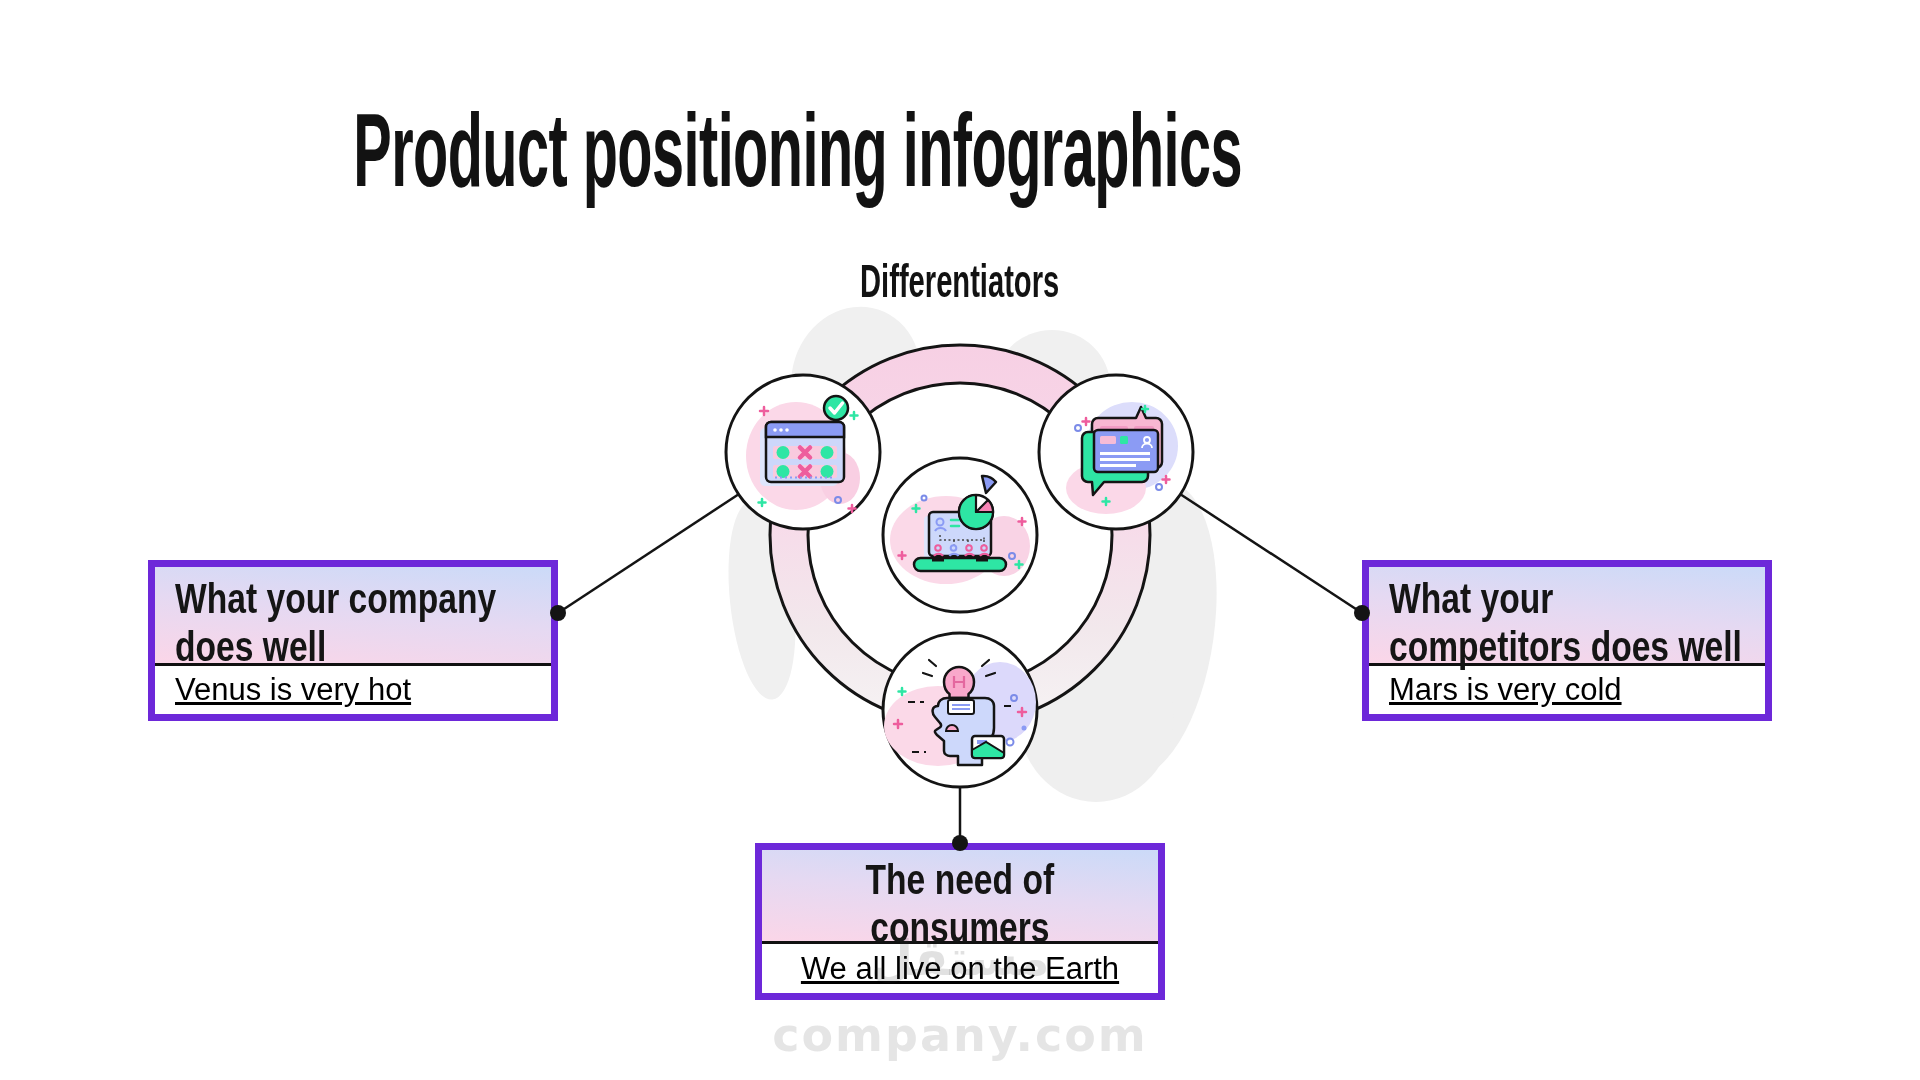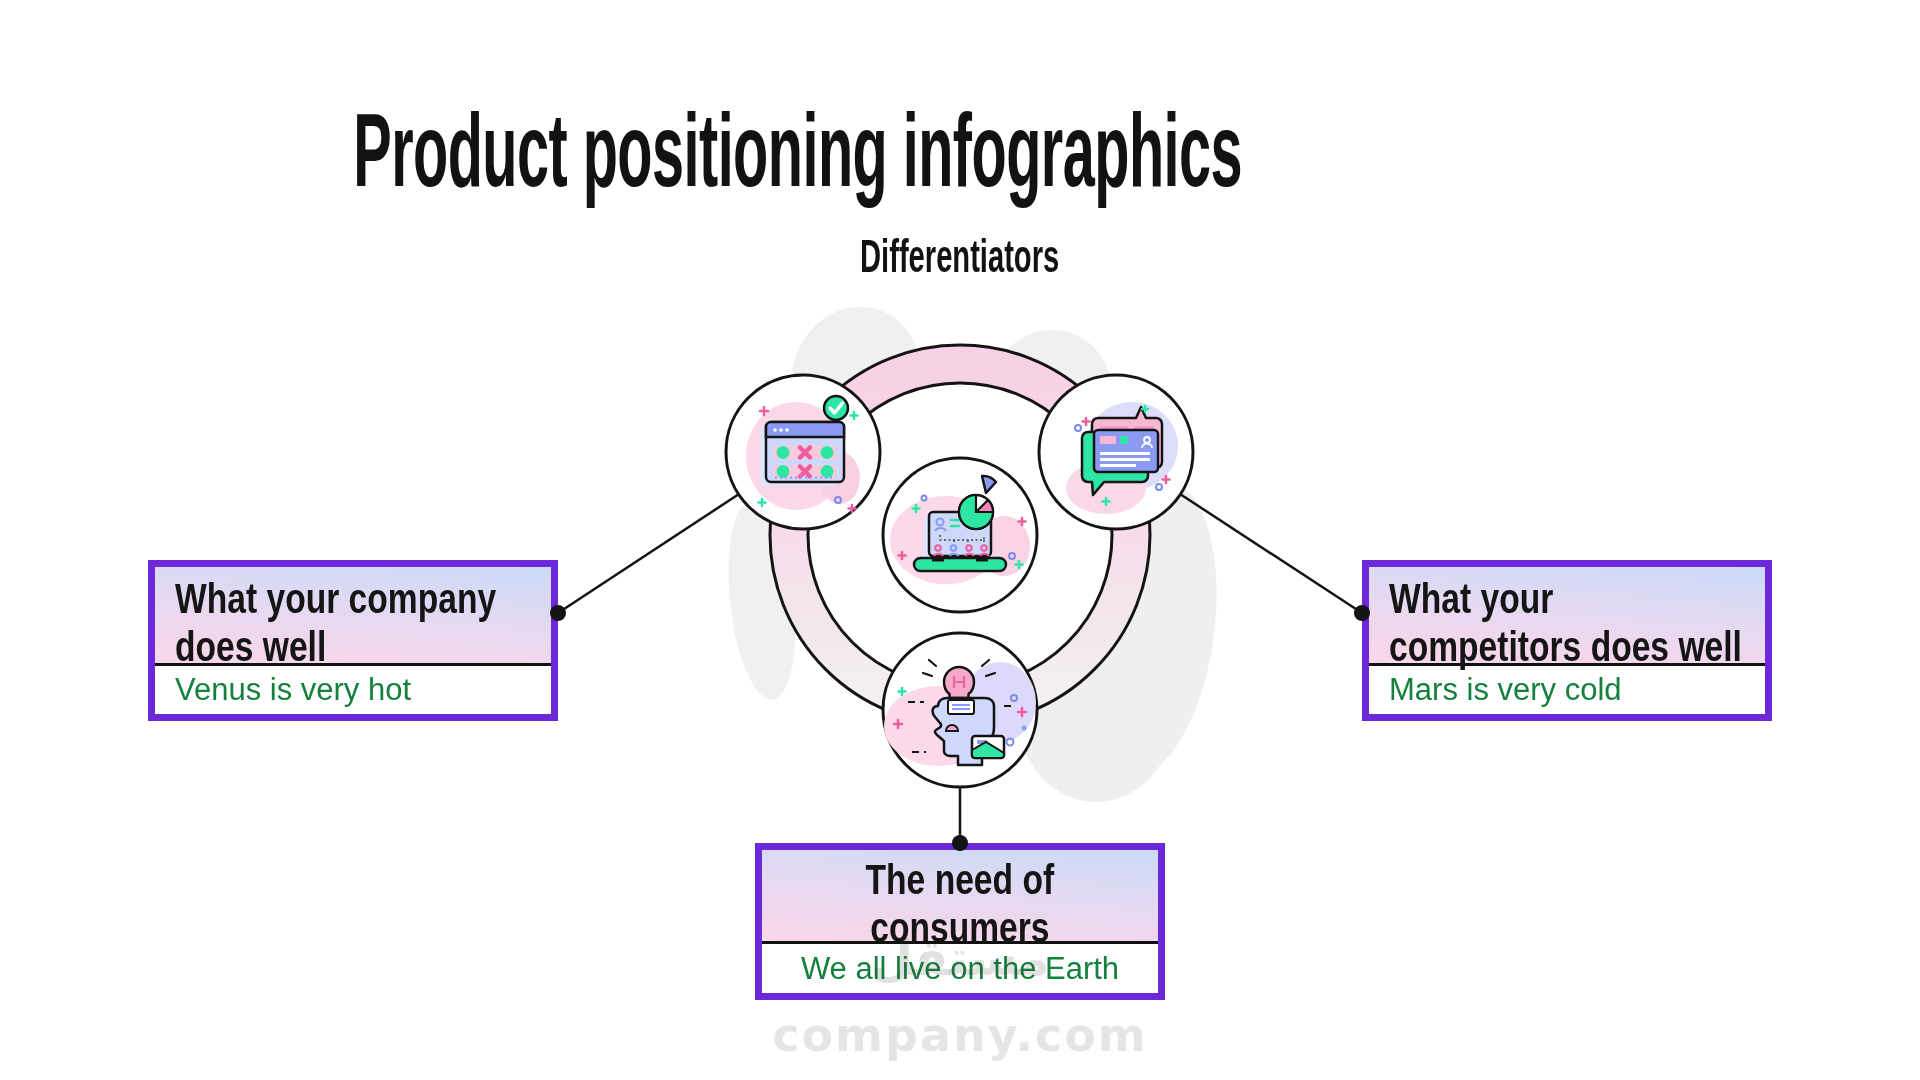--- a/index.html
+++ b/index.html
@@ -24,21 +24,21 @@
     white-space: pre;
     font-weight: 700;
     color: #121212;
     font-size: 103px;
     letter-spacing: -1px;
     transform: scaleX(0.56);
     transform-origin: center top;
   }
   .subtitle-wrap {
     position: absolute;
-    top: 228px; left: 0;
+    top: 253px; left: 0;
     width: 100%;
     text-align: center;
     z-index: 3;
   }
   .subtitle-wrap .condensed {
     display: inline-block;
     white-space: pre;
     font-weight: 700;
     color: #121212;
     font-size: 47px;
@@ -80,22 +80,23 @@
     transform: scaleX(0.8);
     transform-origin: left top;
   }
   .card-bottom .card-header .condensed { transform-origin: center top; }
   .card-body {
     height: 48px;
     display: flex;
     align-items: center;
     padding-left: 20px;
     font-size: 31px;
-    color: #15803d;
+    color: #000000;
     background: #fff;
+    text-decoration: underline;
   }
   .card-bottom .card-body { height: 49px; justify-content: center; padding-left: 0; }
   .watermark {
     position: absolute;
     left: 0; width: 100%;
     text-align: center;
     z-index: 5;
     pointer-events: none;
   }
   .wm-ar { top: 930px; position: absolute; width: 100%; font-family: "DejaVu Sans", sans-serif; font-weight: 700; font-size: 49px; color: rgba(45,45,45,0.14); }

